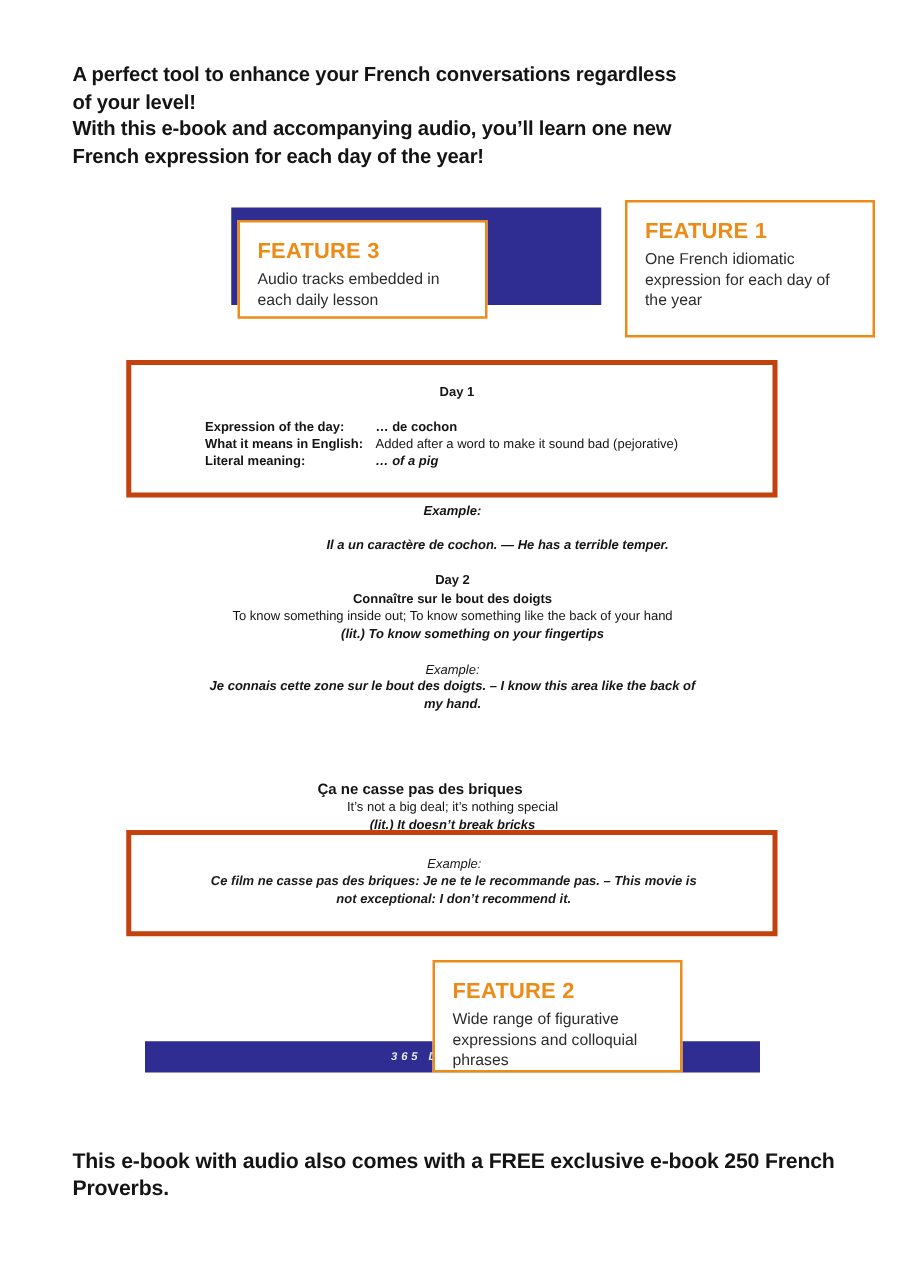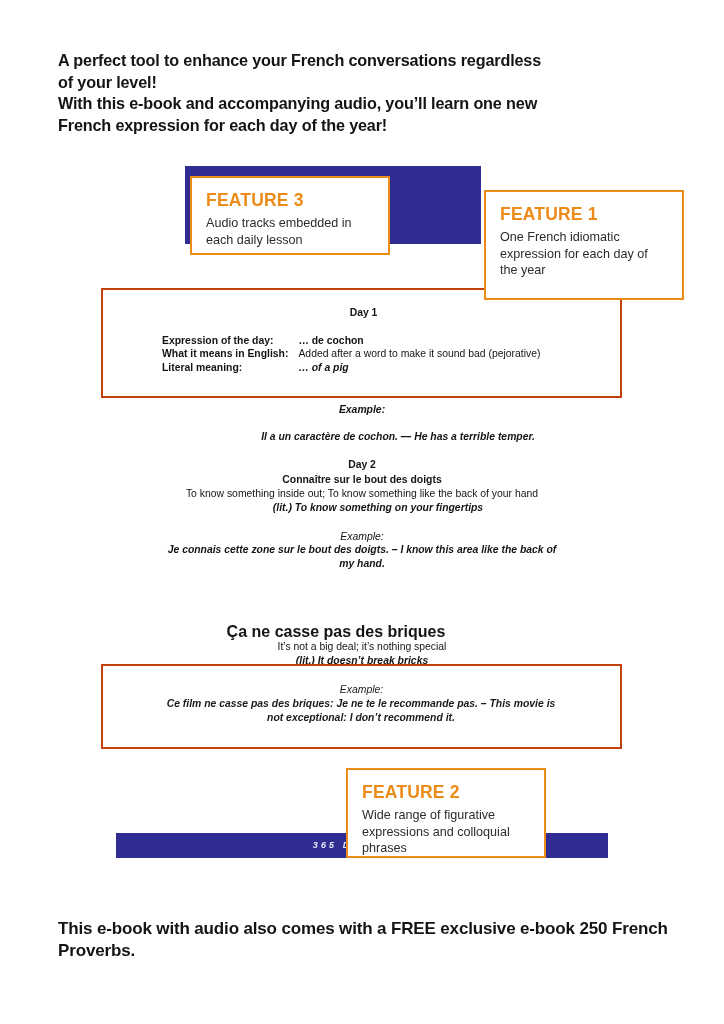--- a/index.html
+++ b/index.html
@@ -93,28 +93,28 @@
     letter-spacing: 0.2px;
     margin: 0 0 5px 0;
     line-height: 20px;
   }
   .feature-body {
     color: #2c2c2c;
     font-size: 12.6px;
     line-height: 16.5px;
   }
   #feature3 { left: 190px; top: 176px;  width: 200px; height: 79px; }
-  #feature1 { left: 484px; top: 160px;  width: 200px; height: 110px; margin-top: 30px; }
+  #feature1 { left: 500px; top: 160px;  width: 200px; height: 110px; }
   #feature2 { left: 346px; top: 768px;  width: 200px; height: 90px; }
 
   
   .content-box {
     position: absolute;
     background: #ffffff;
-    border: 2px solid #c2410c;
+    border: 4px solid #c2410c;
     box-sizing: border-box;
   }
   #day1-box   { left: 101px; top: 288px; width: 521px; height: 110px; }
   #day3-box   { left: 101px; top: 664px; width: 521px; height: 85px; }
 
   
   .lesson-text {
     position: absolute;
     text-align: center;
     font-size: 10.4px;
@@ -154,21 +154,21 @@
   
   #d2-title    { left: 0px; top: 458px; width: 724px; }
   #d2-expr     { left: 0px; top: 473px; width: 724px; }
   #d2-meaning  { left: 0px; top: 487px; width: 724px; }
   #d2-literal  { left: 16px; top: 501px; width: 724px; }
   #d2-ex-label { left: 0px; top: 530px; width: 724px; }
   #d2-ex-text  { left: 162px; top: 543px; width: 400px; }
 
   
   #d3-title    { left: 0px; top: 612px; width: 724px; }
-  #d3-expr     { left: 0px; top: 625px; width: 672px; font-size: 16px; }
+  #d3-expr     { left: 0px; top: 625px; width: 672px; font-size: 12px; }
   #d3-meaning  { left: 0px; top: 640px; width: 724px; }
   #d3-literal  { left: 0px; top: 654px; width: 724px; }
 
   
   #d3-ex-label { position: absolute; left: 0px; top: 18px; width: 517px; text-align: center; font-size: 10.4px; }
   #d3-ex-text  { position: absolute; left: 58px; top: 31px; width: 400px; text-align: center; font-size: 10.4px; line-height: 14px; }
 
   
   .footer-text {
     position: absolute;

